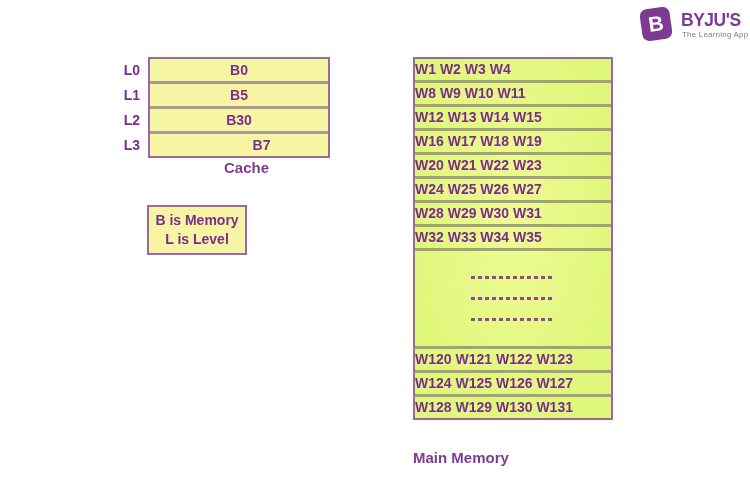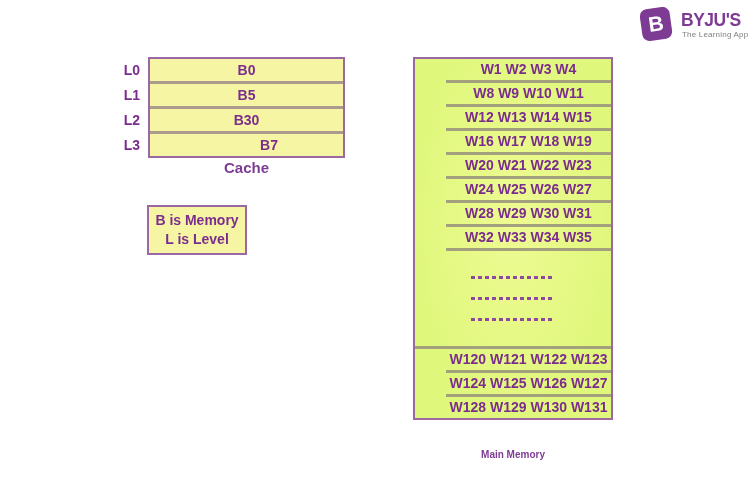--- a/index.html
+++ b/index.html
@@ -16,21 +16,21 @@
   }
   html,body{margin:0;padding:0;background:#fff;}
   body{font-family:"Liberation Sans", sans-serif;}
   .stage{position:relative;width:750px;height:483px;background:#fff;overflow:hidden;}
 
   
   .cache-levels{position:absolute;left:104px;top:57px;width:36px;height:101px;
     display:flex;flex-direction:column;}
   .cache-levels .level{flex:1;display:flex;align-items:center;justify-content:flex-end;
     font-size:14px;font-weight:bold;color:var(--purple-text);text-align:center;}
-  .cache-table{position:absolute;left:148px;top:57px;width:197px;height:101px;
+  .cache-table{position:absolute;left:148px;top:57px;width:182px;height:101px;
     box-sizing:border-box;border:2px solid var(--outer-border);
     background:var(--cache-fill);display:flex;flex-direction:column;}
   .cache-row{flex:1;border-bottom:3px solid var(--sep-cache);
     display:flex;align-items:center;justify-content:center;
     font-size:14px;font-weight:bold;color:var(--purple-text);}
   .cache-row:last-child{border-bottom:none;padding-left:45px;}
   .cache-title{position:absolute;left:148px;top:159px;width:197px;text-align:center;
     font-size:15px;font-weight:bold;color:var(--brand);}
 
   
@@ -38,29 +38,29 @@
     box-sizing:border-box;border:2px solid var(--outer-border);background:var(--cache-fill);
     display:flex;flex-direction:column;align-items:center;justify-content:center;
     font-size:14px;font-weight:bold;color:var(--purple-text);line-height:19px;}
 
   
   .memory-table{position:absolute;left:413px;top:57px;width:200px;
     box-sizing:border-box;border:2px solid var(--outer-border);
     background:radial-gradient(ellipse at 50% 45%, var(--mem-fill-center) 0%, var(--mem-fill-edge) 75%);
     display:flex;flex-direction:column;}
   .mem-row{height:24px;box-sizing:border-box;border-bottom:3px solid var(--sep-mem);
-    line-height:21px;text-align:center;
-    font-size:14px;font-weight:bold;color:var(--purple-text);margin-left:31px;}
+    line-height:21px;text-align:left;
+    font-size:14px;font-weight:bold;color:var(--purple-text);}
   .mem-row.last{height:21px;border-bottom:none;}
   .mem-ellipsis{height:98px;box-sizing:border-box;border-bottom:3px solid var(--sep-mem);
     display:flex;flex-direction:column;align-items:center;justify-content:center;gap:18px;}
   .dash-line{width:84px;height:3px;
     background:repeating-linear-gradient(90deg, var(--dash) 0 4px, transparent 4px 7px);}
-  .memory-title{position:absolute;left:413px;top:449px;width:200px;text-align:center;
-    font-size:10px;font-weight:bold;color:var(--brand);}
+  .memory-title{position:absolute;left:413px;top:449px;width:200px;
+    font-size:15px;font-weight:bold;color:var(--brand);}
 
   
   .logo{position:absolute;left:641px;top:7px;width:100px;height:36px;}
   .logo-badge{position:absolute;left:0;top:1px;width:30px;height:32px;
     background:var(--brand);border-radius:7px;transform:rotate(-8deg);
     display:flex;align-items:center;justify-content:center;
     color:#fff;font-size:21px;font-weight:bold;}
   .logo-name{position:absolute;left:40px;top:2px;font-size:19px;font-weight:bold;
     color:var(--brand);letter-spacing:-0.5px;transform:scaleX(0.92);transform-origin:left top;
     white-space:nowrap;}

